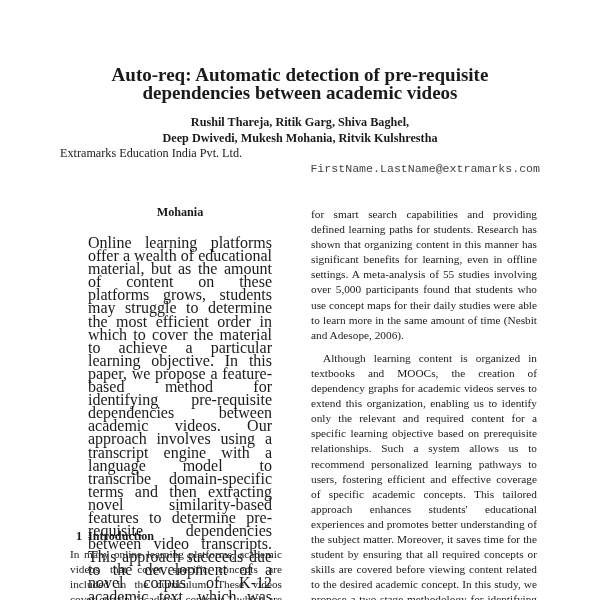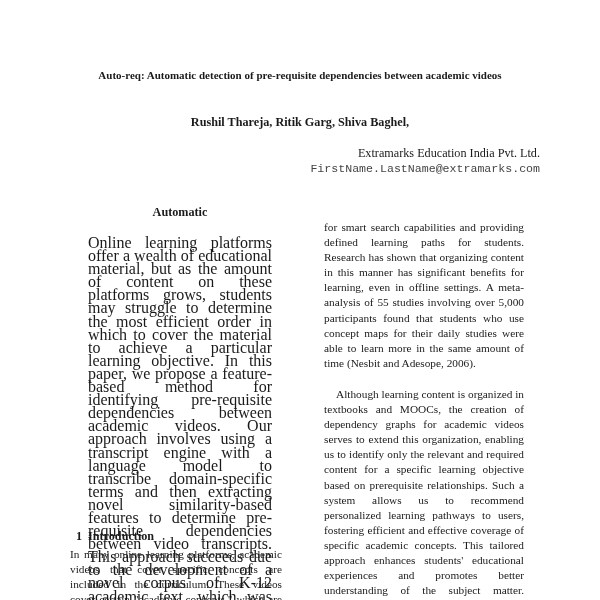--- a/index.html
+++ b/index.html
@@ -1,40 +1,41 @@
 <!DOCTYPE html>
 <html><head>
 <meta charset="utf-8">
 <style>
   html, body { margin:0; padding:0; background:#ffffff; }
   body { width:600px; height:600px; overflow:hidden; position:relative; font-family:"Liberation Serif","DejaVu Serif",serif; color:#1a1a1a; }
-  .title { position:absolute; left:60px; top:66px; width:480px; text-align:center; font-weight:bold; font-size:11px; line-height:18px; }
+  .title { position:absolute; left:60px; top:66px; width:480px; text-align:center; font-weight:bold; font-size:19px; line-height:18px; }
   .authors { position:absolute; left:60px; top:115px; width:480px; text-align:center; font-weight:bold; font-size:12.2px; line-height:15.5px; }
-  .affil { position:absolute; left:60px; top:146px; width:480px; text-align:right; font-size:12.2px; line-height:15px; }
+  .affil { position:absolute; left:60px; top:146px; width:480px; text-align:left; font-size:12.2px; line-height:15px; }
   .email { position:absolute; left:60px; top:161px; width:480px; text-align:right; font-family:"Liberation Mono","DejaVu Sans Mono",monospace; font-size:11.6px; line-height:15px; color:#444; }
   .abs-head { position:absolute; left:85px; top:205px; width:190px; text-align:center; font-weight:bold; font-size:12.2px; }
   .abs-body { position:absolute; left:88px; top:236px; width:184px; font-size:16px; line-height:13.1px; text-align:justify; hyphens:manual;font-family:Liberation Serif, serif; }
   .sec-head { position:absolute; left:70px; top:529px; font-weight:bold; font-size:12.2px;text-align:center; }
   .sec-head .num { display:inline-block; width:18px; }
   .intro-body { position:absolute; left:70px; top:547px; width:212px; font-size:11.3px; line-height:15px; text-align:justify; }
   .right-col { position:absolute; left:308px; top:204px; width:232px; font-size:11.3px; line-height:15.1px; text-align:justify; }
-  .right-col p { margin:16px; }
+  .right-col p { margin:3px; }
   .right-col p + p { text-indent:12px; margin-top:8px; }
 </style>
 </head>
 <body>
 
 <div class="title">Auto-req: Automatic detection of pre-requisite dependencies between academic videos</div>
 <div class="authors">
   <div>Rushil Thareja, Ritik Garg, Shiva Baghel,</div>
+  <div>Deep Dwivedi, Mukesh Mohania, Ritvik Kulshrestha</div>
 </div>
 <div class="affil">Extramarks Education India Pvt. Ltd.</div>
 <div class="email">FirstName.LastName@extramarks.com</div>
 
-<div class="abs-head">Automatic</div>
+<div class="abs-head">Mohania</div>
 <div class="abs-body">Online learning platforms offer a wealth of educational material, but as the amount of content on these platforms grows, students may struggle to determine the most efficient order in which to cover the material to achieve a particular learning objective.  In this paper, we propose a feature-based method for identifying pre-requisite dependencies between academic videos.  Our approach involves using a transcript engine with a language model to transcribe domain-specific terms and then extracting novel similarity-based features to determine pre-requisite dependencies between video transcripts. This approach succeeds due to the development of a novel corpus of K-12 academic text, which was created using a proposed feature-based document parser.  We evaluate our method on hand-annotated datasets for transcript extraction, video pre-requisites determination, and textbook parsing, which we have released.  Our method for pre-requisite edge determination shows significant improvement (+4.7%-10.24% F1-score) compared to existing methods.</div>
 
 <div class="sec-head">
   <span class="num">1</span><span>Introduction</span>
 </div>
 <div class="intro-body">In many online learning platforms, academic videos that cover specific concepts are included in the curriculum. These videos cover certain "academic concepts," which are key ideas that are con-</div>
 
 <div class="right-col">
   <p>for smart search capabilities and providing defined learning paths for students.  Research has shown that organizing content in this manner has significant benefits for learning, even in offline settings. A meta-analysis of 55 studies involving over 5,000 participants found that students who use concept maps for their daily studies were able to learn more in the same amount of time (Nesbit and Adesope, 2006).</p>
   <p>Although learning content is organized in textbooks and MOOCs, the creation of dependency graphs for academic videos serves to extend this organization, enabling us to identify only the relevant and required content for a specific learning objective based on prerequisite relationships.  Such a system allows us to recommend personalized learning pathways to users, fostering efficient and effective coverage of specific academic concepts. This tailored approach enhances students' educational experiences and promotes better understanding of the subject matter. Moreover, it saves time for the student by ensuring that all required concepts or skills are covered before viewing content related to the desired academic concept.  In this study, we propose a two-stage methodology for identifying prerequisite relationships among academic videos. The process begins with transcribing videos utilizing a speech-to-text model, combined with a language model specifically trained on a K-12 do-</p>

